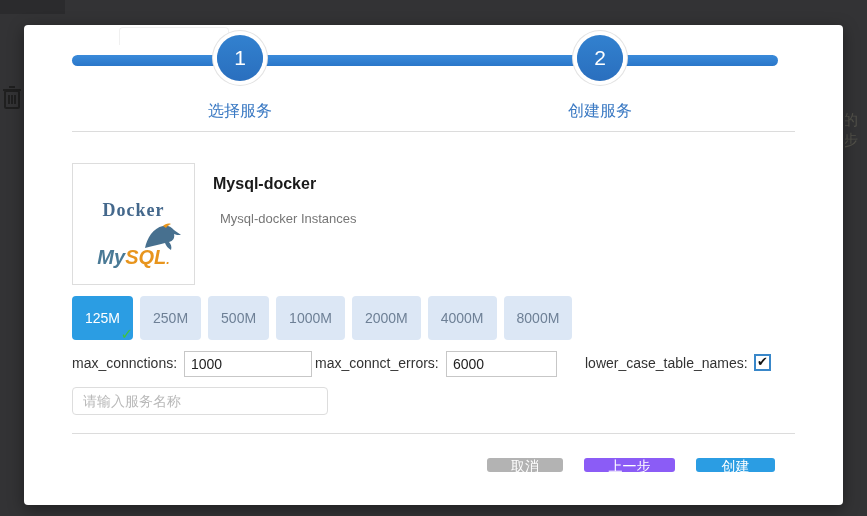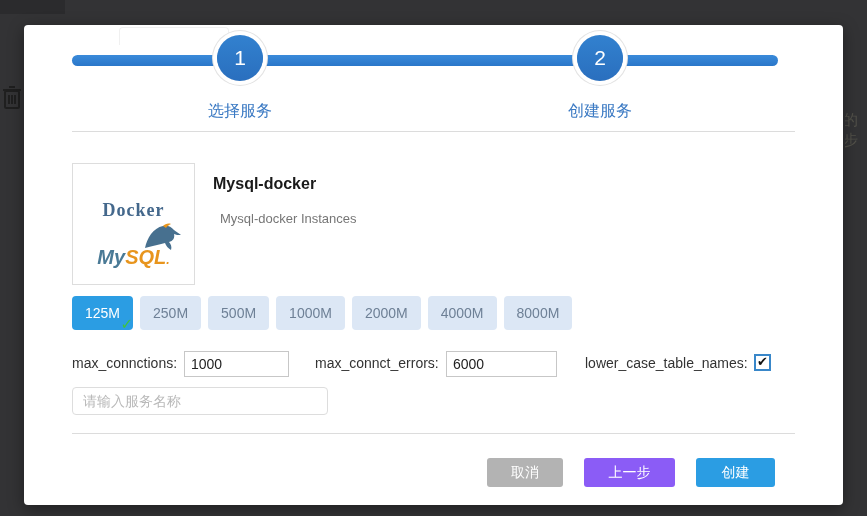--- a/index.html
+++ b/index.html
@@ -32,43 +32,43 @@
   .logo-dolphin{ position:absolute; left:68px; top:58px; }
   .logo-mysql{ position:absolute; left:0; top:82px; width:100%; font-size:20px; font-weight:bold; font-style:italic; }
   .logo-my{ color:#4a7a96; }
   .logo-sql{ color:#e8951d; }
   .logo-dot{ color:#e8951d; font-size:12px; }
   .svc-title{ position:absolute; left:189px; top:150px; font-size:16px; font-weight:bold; color:#1a1a1a; }
   .svc-subtitle{ position:absolute; left:196px; top:186px; font-size:13px; color:#767676; }
 
   
   .mem-row{ position:absolute; left:48px; top:271px; display:flex; gap:7px; }
-  .mem-btn{ position:relative; height:34px; padding:8px 13px; border:none; border-radius:4px; background:#dce7f5; color:#6e8096; font-size:14px; font-family:inherit; cursor:pointer; }
+  .mem-btn{ position:relative; height:44px; padding:8px 13px; border:none; border-radius:4px; background:#dce7f5; color:#6e8096; font-size:14px; font-family:inherit; cursor:pointer; }
   .mem-btn.selected{ background:#2b9de3; color:#ffffff; }
   .mem-check{ position:absolute; right:0px; bottom:-3px; color:#3fc53a; font-size:15px; font-weight:bold; }
 
   
   .form-row{ position:absolute; left:48px; top:323px; width:723px; height:30px; font-size:14px; color:#333; }
   .f-label{ position:absolute; top:7px; white-space:nowrap; }
   .f-label-1{ left:0; }
   .f-label-2{ left:243px; }
   .f-label-3{ left:513px; }
-  .f-input{ position:absolute; top:3px; height:26px; width:105px; border:1px solid #c7c7c7; padding:0 6px; font-size:14px; color:#222; font-family:inherit; }
+  .f-input{ position:absolute; top:3px; height:26px; width:128px; border:1px solid #c7c7c7; padding:0 6px; font-size:14px; color:#222; font-family:inherit; }
   .f-input-1{ left:112px; }
   .f-input-2{ left:374px; width:111px; }
   .f-checkbox{ position:absolute; left:682px; top:6px; width:17px; height:17px; border:2px solid #3987c9; background:#fff; text-align:center; cursor:pointer; }
   .f-checkbox .mark{ position:relative; top:-3px; font-size:13px; font-weight:bold; color:#111; }
 
   .name-row{ position:absolute; left:48px; top:362px; }
   .name-input{ width:256px; height:28px; border:1px solid #ddd; border-radius:4px; padding:0 10px; font-size:14px; color:#333; font-family:inherit; }
   .name-input::placeholder{ color:#b9b9b9; }
 
   
   .footer{ position:absolute; left:0; top:433px; width:100%; padding-right:68px; display:flex; justify-content:flex-end; gap:21px; }
-  .btn{ height:29px; border:none; border-radius:3px; color:#fff; font-size:14px; font-family:inherit; cursor:pointer; }
+  .btn{ height:14px; border:none; border-radius:3px; color:#fff; font-size:14px; font-family:inherit; cursor:pointer; }
   .btn-cancel{ width:76px; background:#b3b3b3; }
   .btn-prev{ width:91px; background:#8b5cf6; }
   .btn-create{ width:79px; background:#2b9de3; }
 </style>
 </head>
 <body>
 
 <div class="screen">
   <div class="bg-topband"></div>
 

